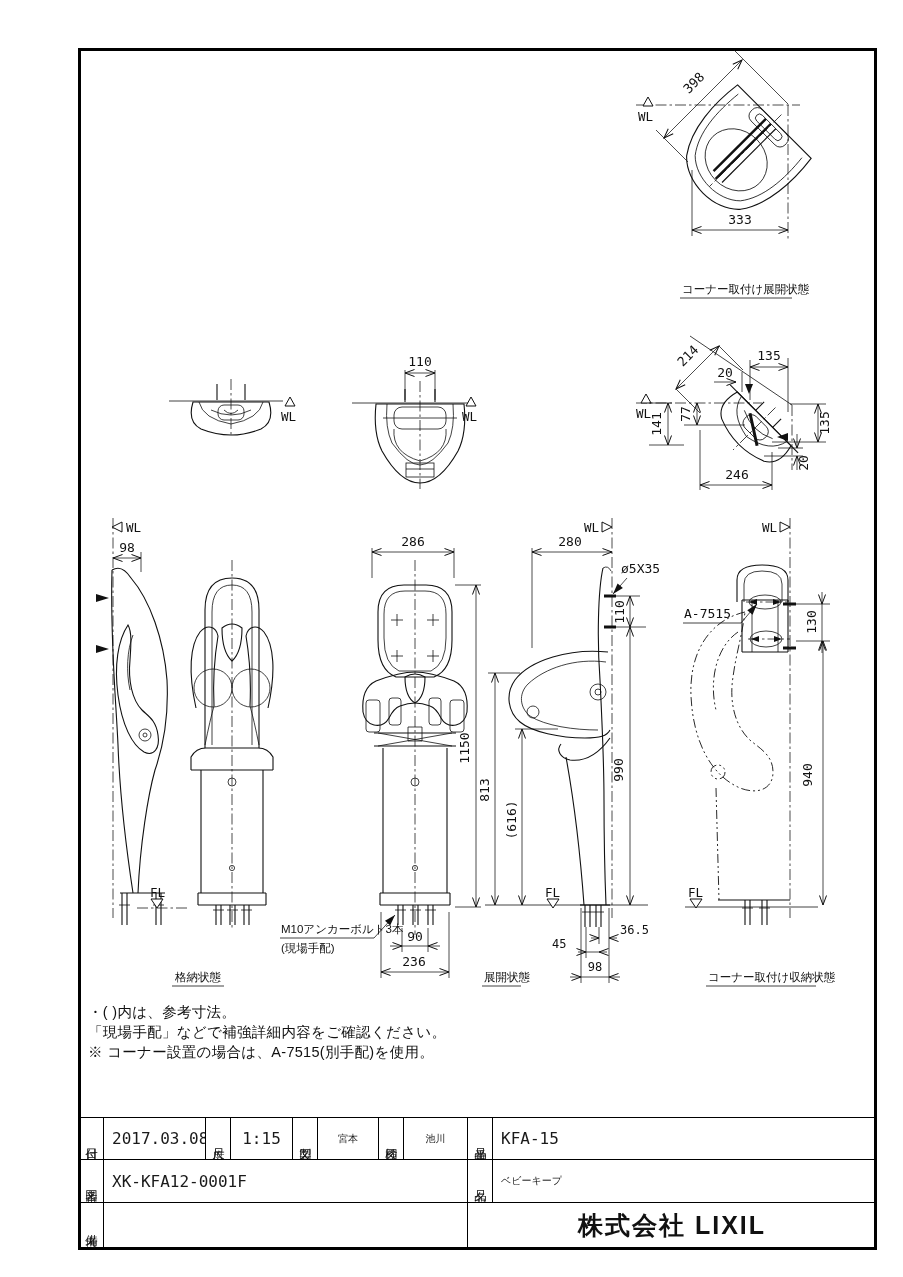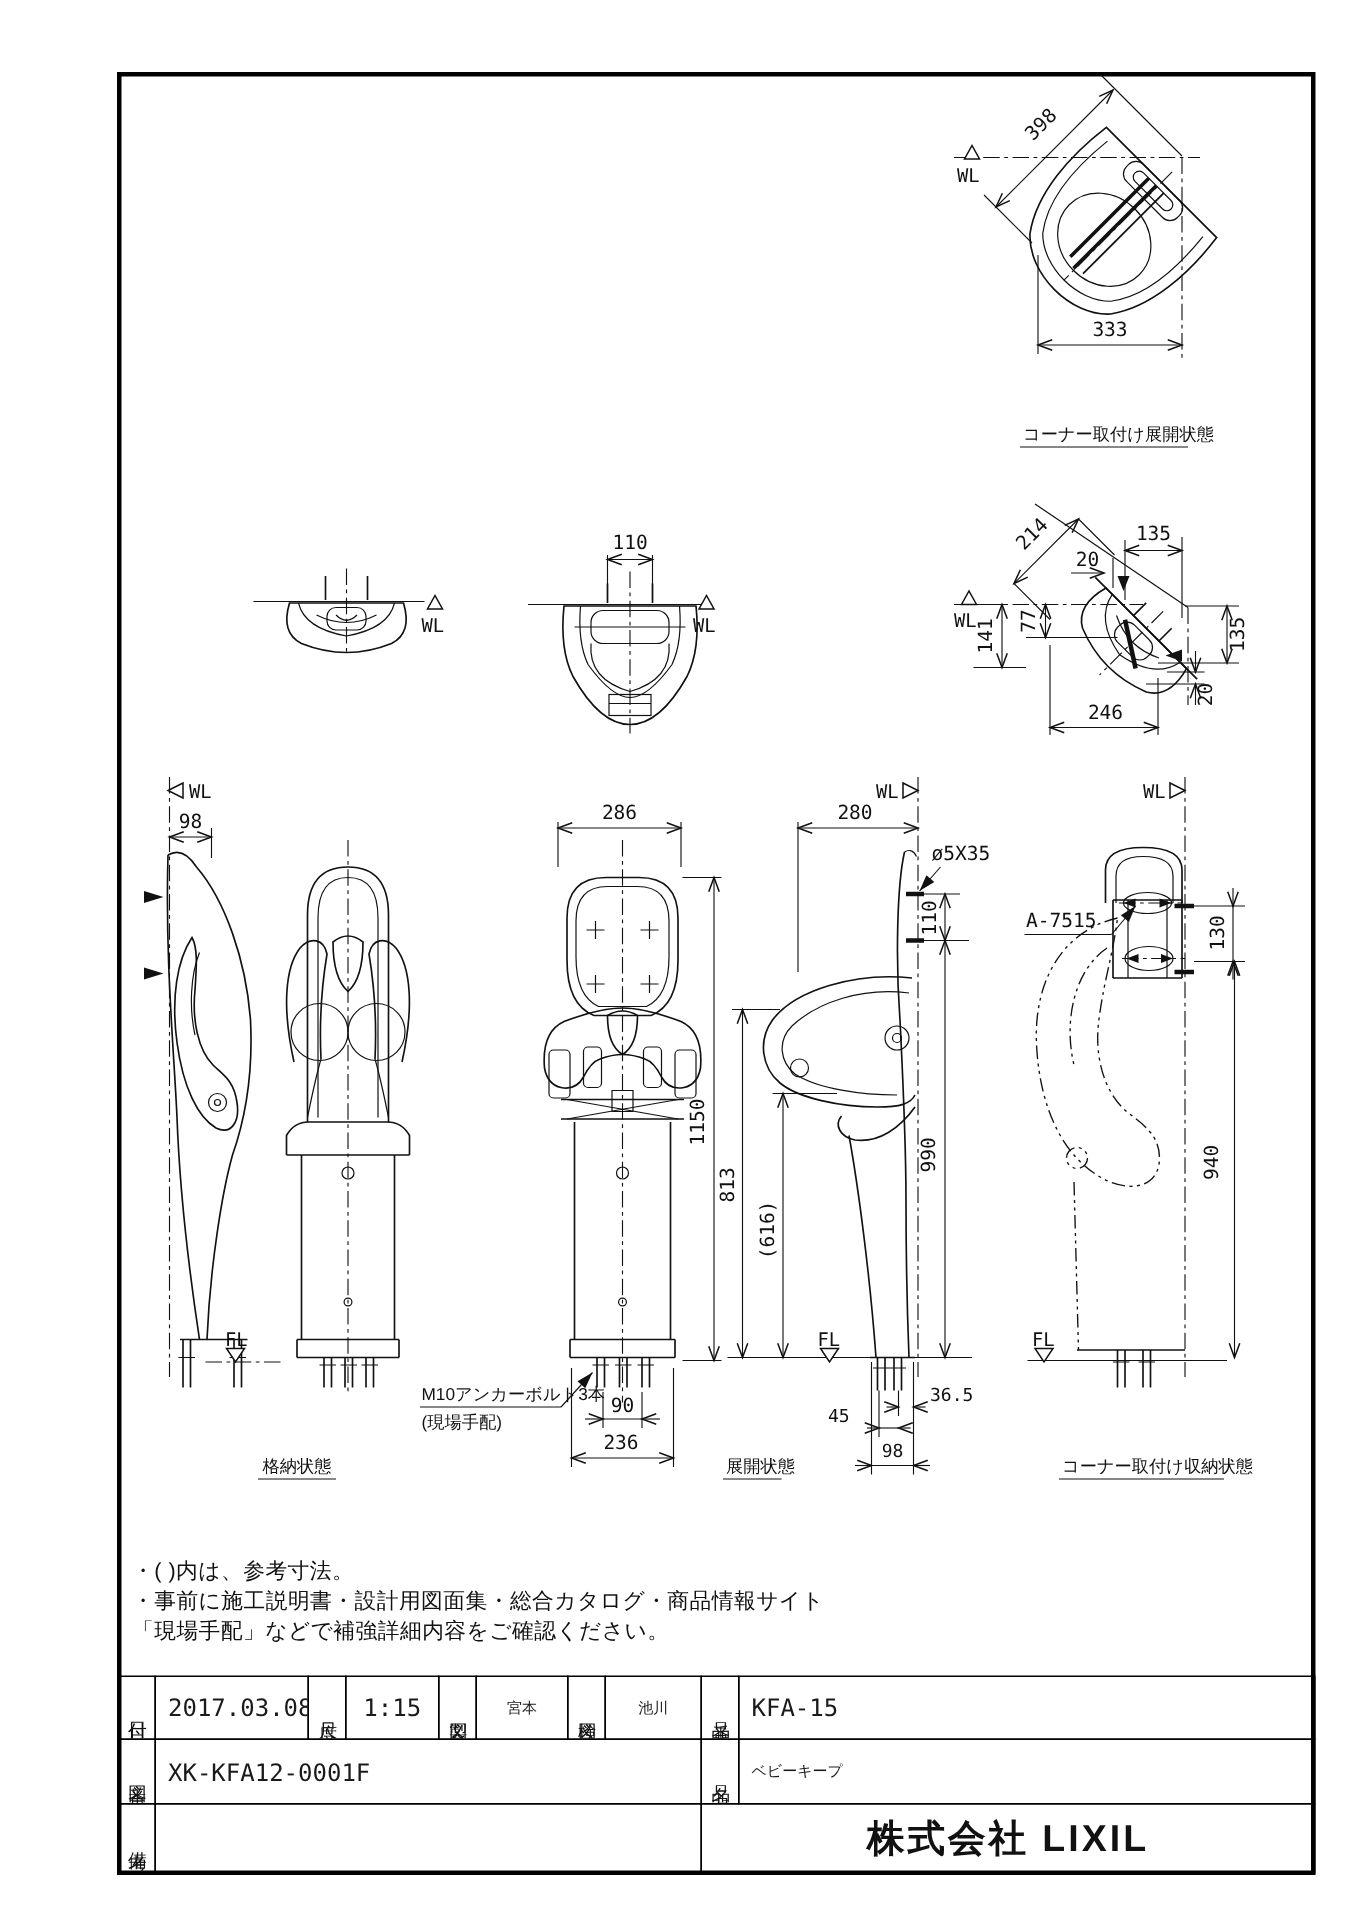--- a/index.html
+++ b/index.html
@@ -11,21 +11,21 @@
   .jl{font-family:"Liberation Sans",sans-serif;font-size:11.5px;}
   .wlt{font-family:"DejaVu Sans Mono",monospace;font-size:12.5px;}
   .ln{fill:none;stroke:#111;stroke-width:1.1;}
   .tn{fill:none;stroke:#111;stroke-width:0.8;}
   .dl{fill:none;stroke:#111;stroke-width:0.75;}
   .cl{fill:none;stroke:#111;stroke-width:0.75;stroke-dasharray:11 3 2.5 3;}
   .ph{fill:none;stroke:#111;stroke-width:0.9;stroke-dasharray:9 3 2 3 2 3;}
   .sym{fill:#fff;stroke:#111;stroke-width:1;}
   
   .notes{position:absolute;left:88px;top:1002px;width:470px;font-size:14.5px;line-height:20px;
-         color:#111;letter-spacing:0.3px;white-space:nowrap;margin-top:36px;}
+         color:#111;letter-spacing:0.3px;white-space:nowrap;}
   
   .tb{position:absolute;left:78px;top:1117px;width:799px;height:140px;}
   .cell{position:absolute;box-sizing:border-box;border:1px solid #000;display:flex;
         align-items:center;overflow:hidden;}
   .lab{justify-content:center;font-size:12.5px;line-height:13px;
        writing-mode:vertical-rl;text-orientation:upright;letter-spacing:1px;}
   .val{padding-left:8px;font-family:"DejaVu Sans Mono",monospace;font-size:16px;color:#1a1a1a;}
   .val.sm{font-size:10px;}
   .center{justify-content:center;padding-left:0;}
   .company{justify-content:center;font-weight:bold;font-size:25px;letter-spacing:2px;
@@ -339,22 +339,22 @@
       <path class="tn" d="M685,907 H818"></path>
       <text class="wlt" x="688" y="897">FL</text>
       <path class="sym" d="M690,899 h12 l-6,9 z"></path>
       <text class="jl" x="708" y="981">コーナー取付け収納状態</text>
       <path class="tn" d="M706,986 H816"></path>
     </g>
   </svg>
 
   <div class="notes">
     <div>・(  )内は、参考寸法。</div>
-    <div>・事前に施工説明書・設計用図面集・総合カタログ・商品情報サイト</div>
     <div>「現場手配」などで補強詳細内容をご確認ください。</div>
+    <div>※ コーナー設置の場合は、A-7515(別手配)を使用。</div>
   </div>
 
   <div class="tb">
 
     <div class="cell lab" style="left:0;top:0;width:26px;height:43px">日付</div>
     <div class="cell val" style="left:25px;top:0;width:103px;height:43px">2017.03.08</div>
     <div class="cell lab" style="left:127px;top:0;width:26px;height:43px">尺度</div>
     <div class="cell val center" style="left:152px;top:0;width:63px;height:43px">1:15</div>
     <div class="cell lab" style="left:214px;top:0;width:26px;height:43px">製図</div>
     <div class="cell val sm center" style="left:239px;top:0;width:62px;height:43px">宮本</div>

